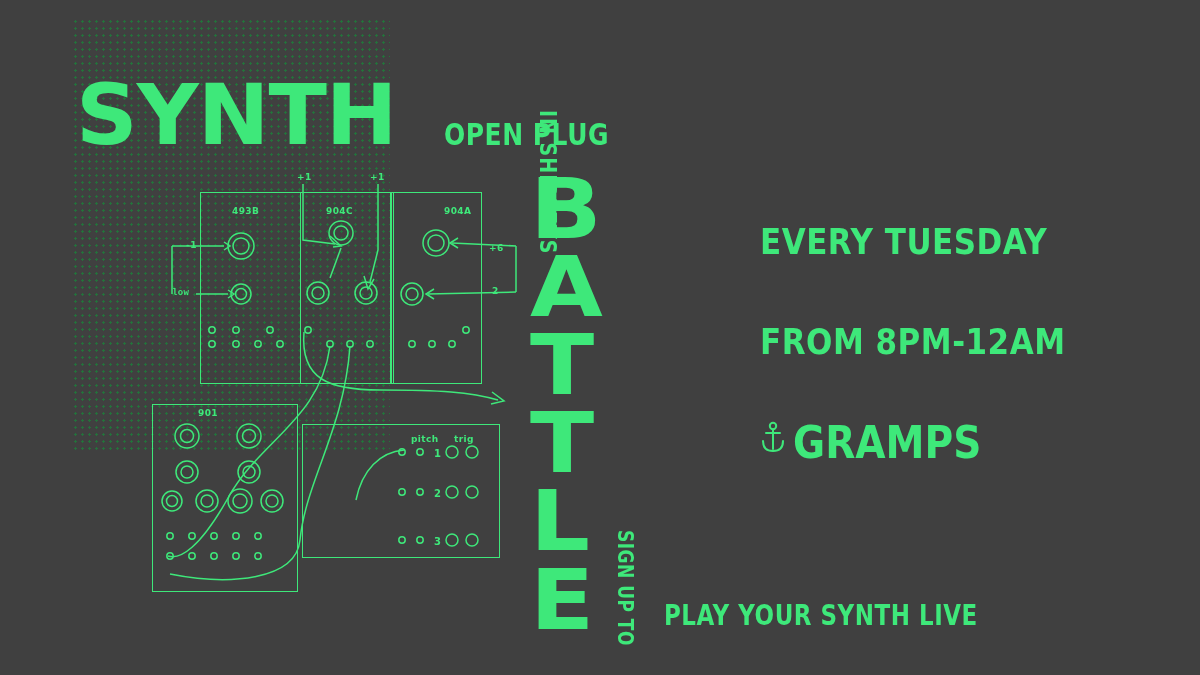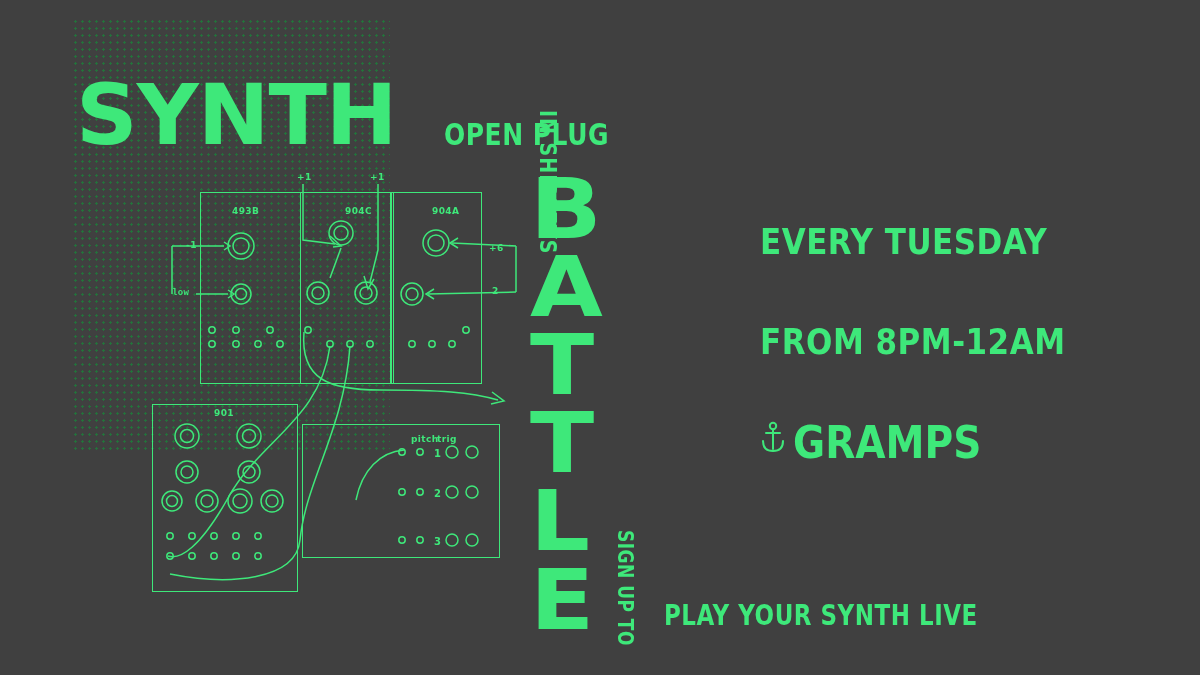--- a/index.html
+++ b/index.html
@@ -123,32 +123,32 @@
   </div>
   <div class="brand">GRAMPS</div>
 
   <div class="mod" style="left:200px;top:192px;width:190px;height:190px;"></div>
   <div class="mod" style="left:300px;top:192px;width:92px;height:190px;"></div>
   <div class="mod" style="left:390px;top:192px;width:90px;height:190px;"></div>
   <div class="mod" style="left:152px;top:404px;width:144px;height:186px;"></div>
   <div class="mod" style="left:302px;top:424px;width:196px;height:132px;"></div>
 
   <div class="lbl" style="left:232px;top:206px;">493B</div>
-  <div class="lbl" style="left:345px;top:206px;">904C</div>
-  <div class="lbl" style="left:432px;top:206px;">904A</div>
-  <div class="lbl" style="left:214px;top:408px;">901</div>
+  <div class="lbl" style="left:326px;top:206px;">904C</div>
+  <div class="lbl" style="left:444px;top:206px;">904A</div>
+  <div class="lbl" style="left:198px;top:408px;">901</div>
 
   <div class="lbl" style="left:297px;top:172px;">+1</div>
   <div class="lbl" style="left:370px;top:172px;">+1</div>
   <div class="lbl" style="left:186px;top:240px;">-1</div>
   <div class="lbl" style="left:172px;top:288px;font-family:Liberation Mono, monospace;">low</div>
   <div class="lbl" style="left:489px;top:243px;">+6</div>
   <div class="lbl" style="left:492px;top:286px;">2</div>
   <div class="lbl" style="left:398px;top:434px;padding-left:13px;">pitch</div>
-  <div class="lbl" style="left:437px;top:434px;">trig</div>
+  <div class="lbl" style="left:454px;top:434px;">trig</div>
 
   <div class="lbl" style="left:434px;top:448px;font-size:10px;">1</div>
   <div class="lbl" style="left:434px;top:488px;font-size:10px;">2</div>
   <div class="lbl" style="left:434px;top:536px;font-size:10px;">3</div>
 
   <svg class="wires" viewBox="0 0 1200 675">
     <g stroke="#3ee87a" fill="none" stroke-width="1.5">
 
       <circle cx="241" cy="246" r="13"></circle>
       <circle cx="241" cy="246" r="8"></circle>

